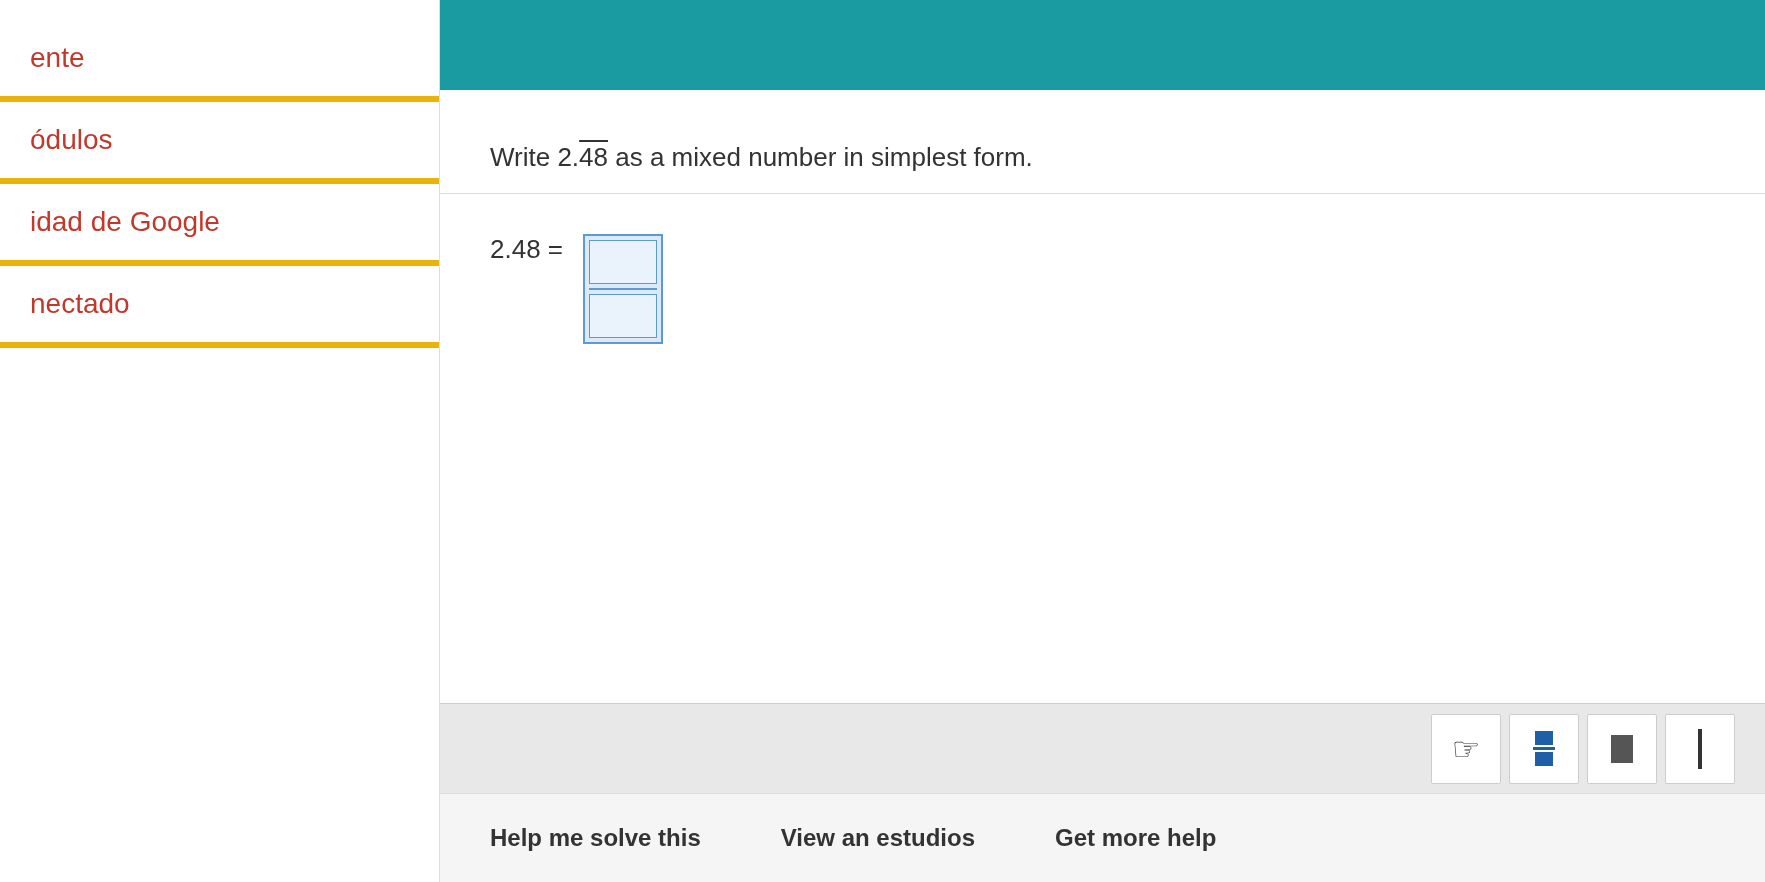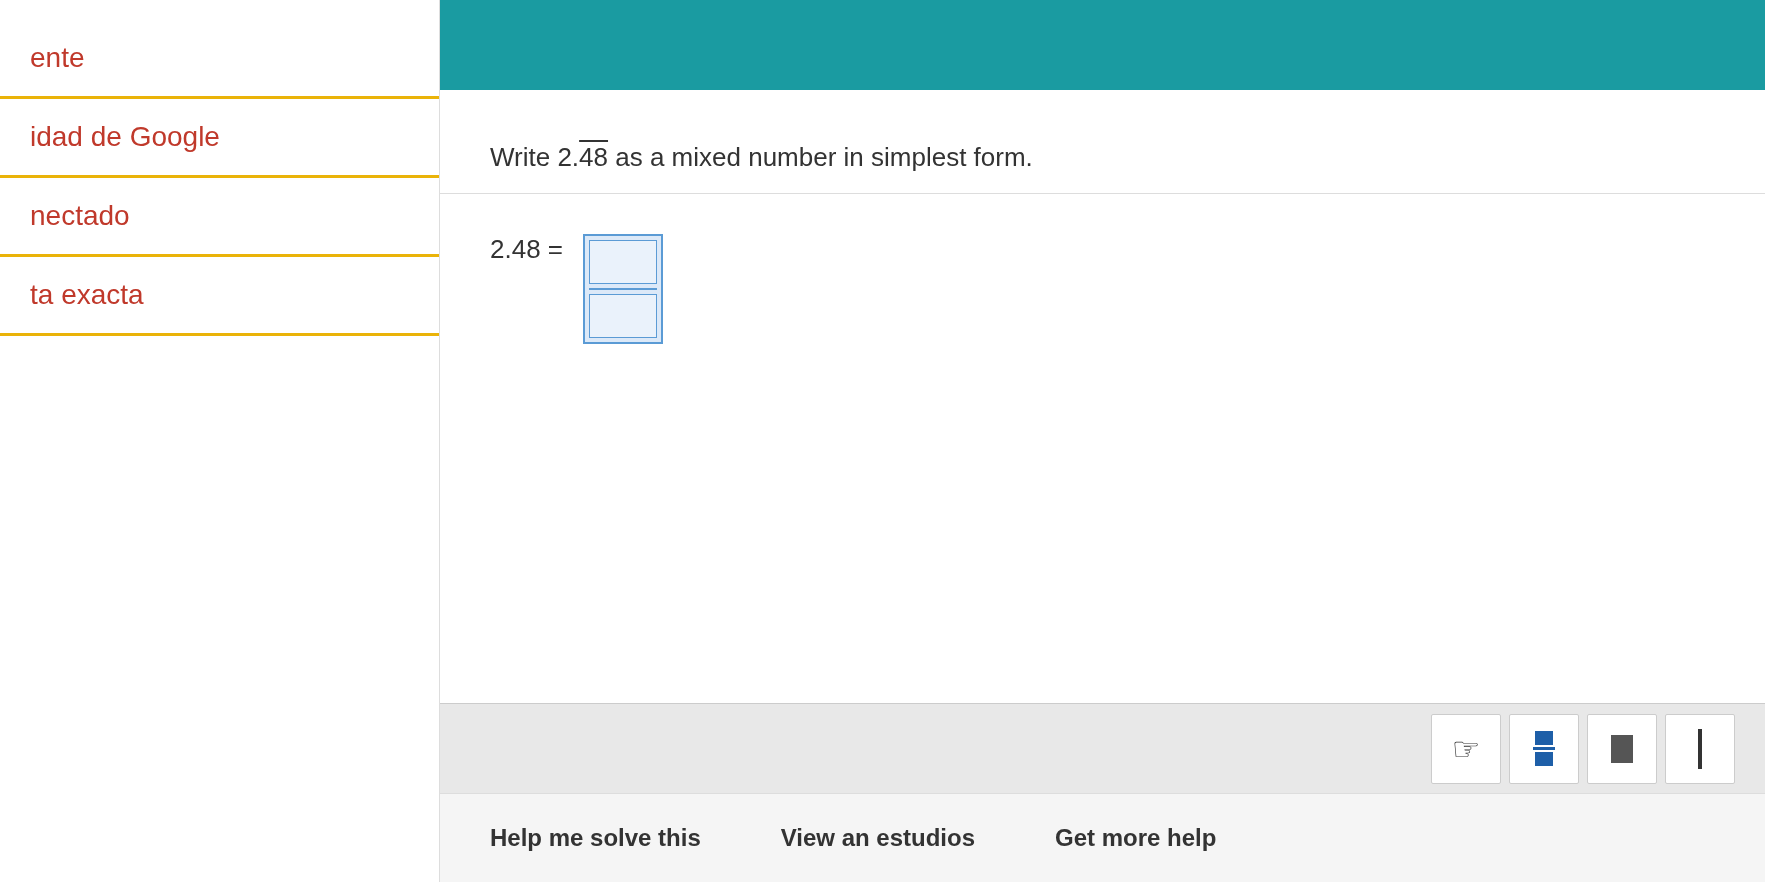--- a/index.html
+++ b/index.html
@@ -27,21 +27,21 @@
       display: flex;
       flex-direction: column;
       gap: 0;
     }
 
     .sidebar-item {
       padding: 22px 30px;
       font-size: 28px;
       color: #c0392b;
       cursor: pointer;
-      border-bottom: 3px solid #eab308;
+      border-bottom: 6px solid #eab308;
       font-weight: 400;
     }
 
     
     .main-content {
       flex: 1;
       background: #f5f5f5;
       display: flex;
       flex-direction: column;
       overflow: hidden;
@@ -219,27 +219,27 @@
     }
   </style>
 </head>
 <body>
 
 <div class="sidebar">
   <div class="sidebar-item">
     <span>ente</span>
   </div>
   <div class="sidebar-item">
+    <span>ódulos</span>
+  </div>
+  <div class="sidebar-item">
     <span>idad de Google</span>
   </div>
   <div class="sidebar-item">
     <span>nectado</span>
-  </div>
-  <div class="sidebar-item">
-    <span>ta exacta</span>
   </div>
 </div>
 
 <div class="main-content">
 
   <div class="teal-header"></div>
 
   <div class="problem-area">
 
     <div class="problem-text">

